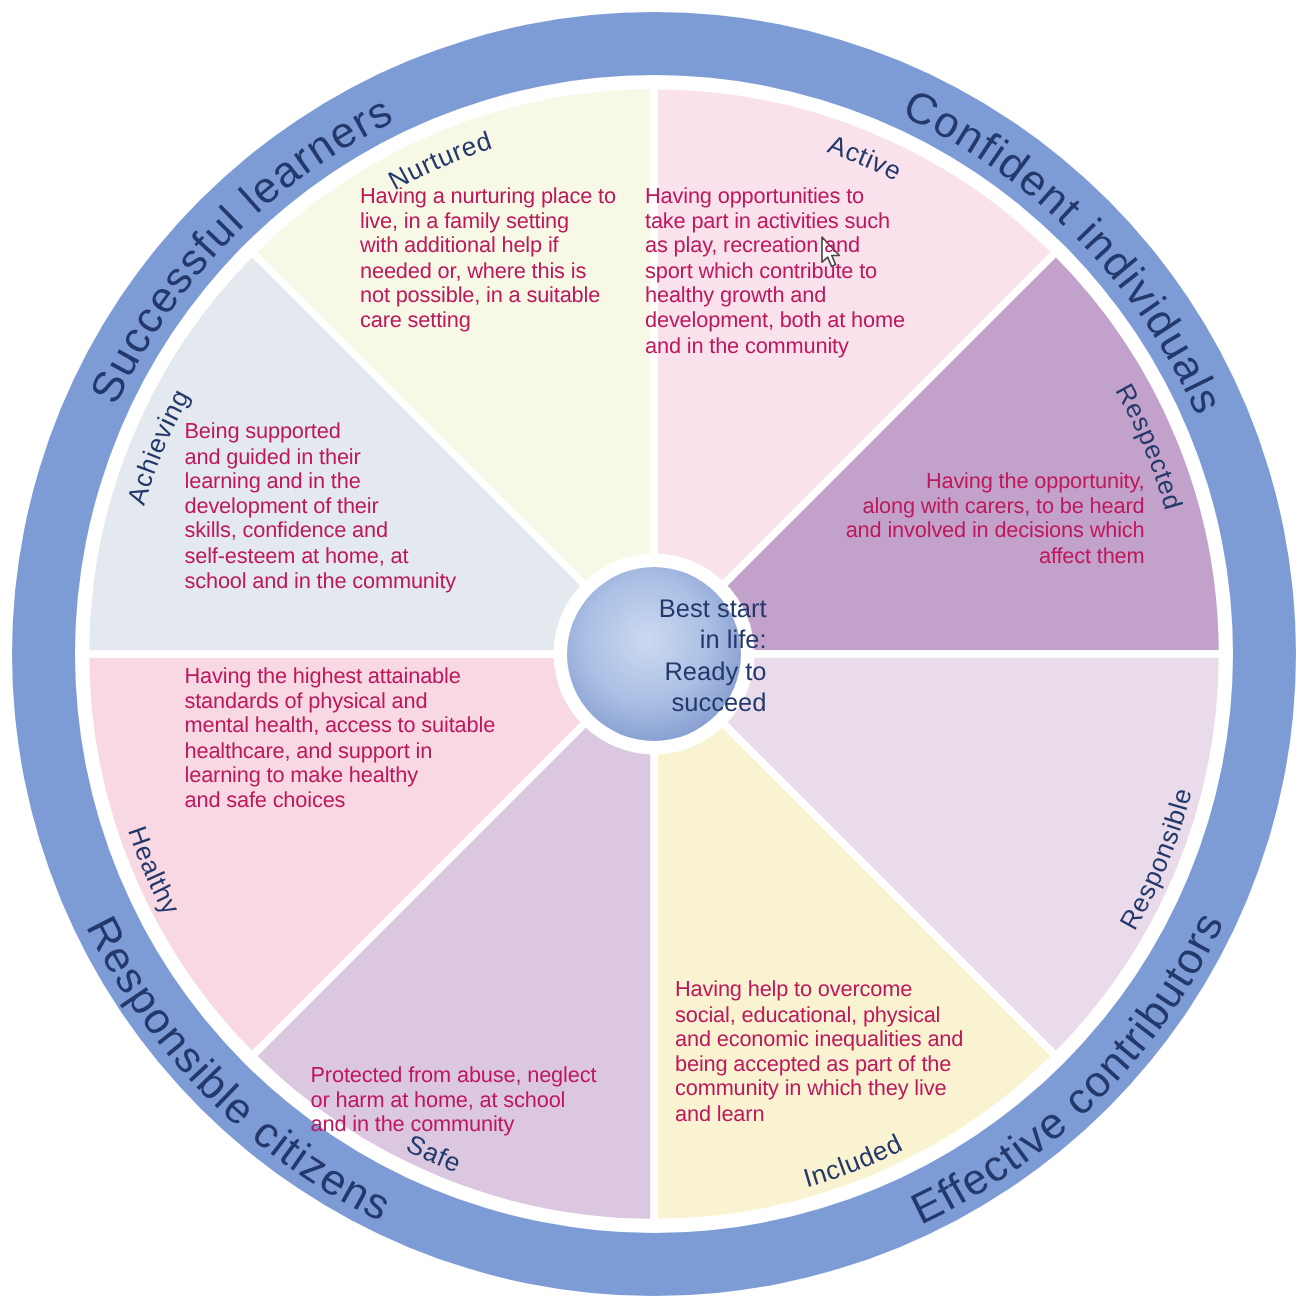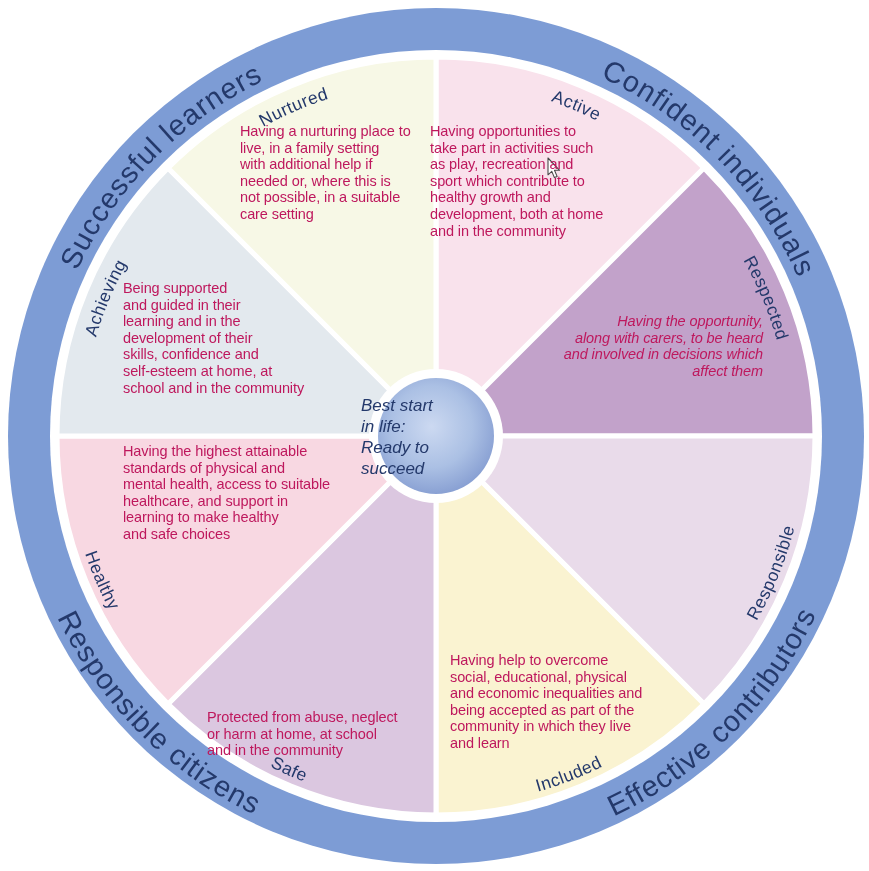--- a/index.html
+++ b/index.html
@@ -38,33 +38,32 @@
     fill: #24396b;
   }
   .desc {
     position: absolute;
     white-space: pre-line;
     color: #be185d;
     font-size: 14.5px;
     line-height: 16.6px;
     letter-spacing: -0.1px;
   }
-  .desc.align-right  { text-align: right; font-style: italic; }
+  .desc.align-right  { text-align: right; }
   .desc.align-center { text-align: left; }
   .center-label {
     position: absolute;
     left: 361px;
     top: 395px;
     width: 150px;
-    text-align: left;
+    text-align: right;
     white-space: pre-line;
     color: #24396b;
     font-size: 17px;
     line-height: 21px;
-    font-style: italic;
   }
 </style>
 </head>
 <body>
 
 <div class="stage">
 
   <svg viewBox="0 0 869 871" width="869" height="871">
     <defs>
       <radialGradient id="centerGrad" cx="46%" cy="42%" r="64%">

